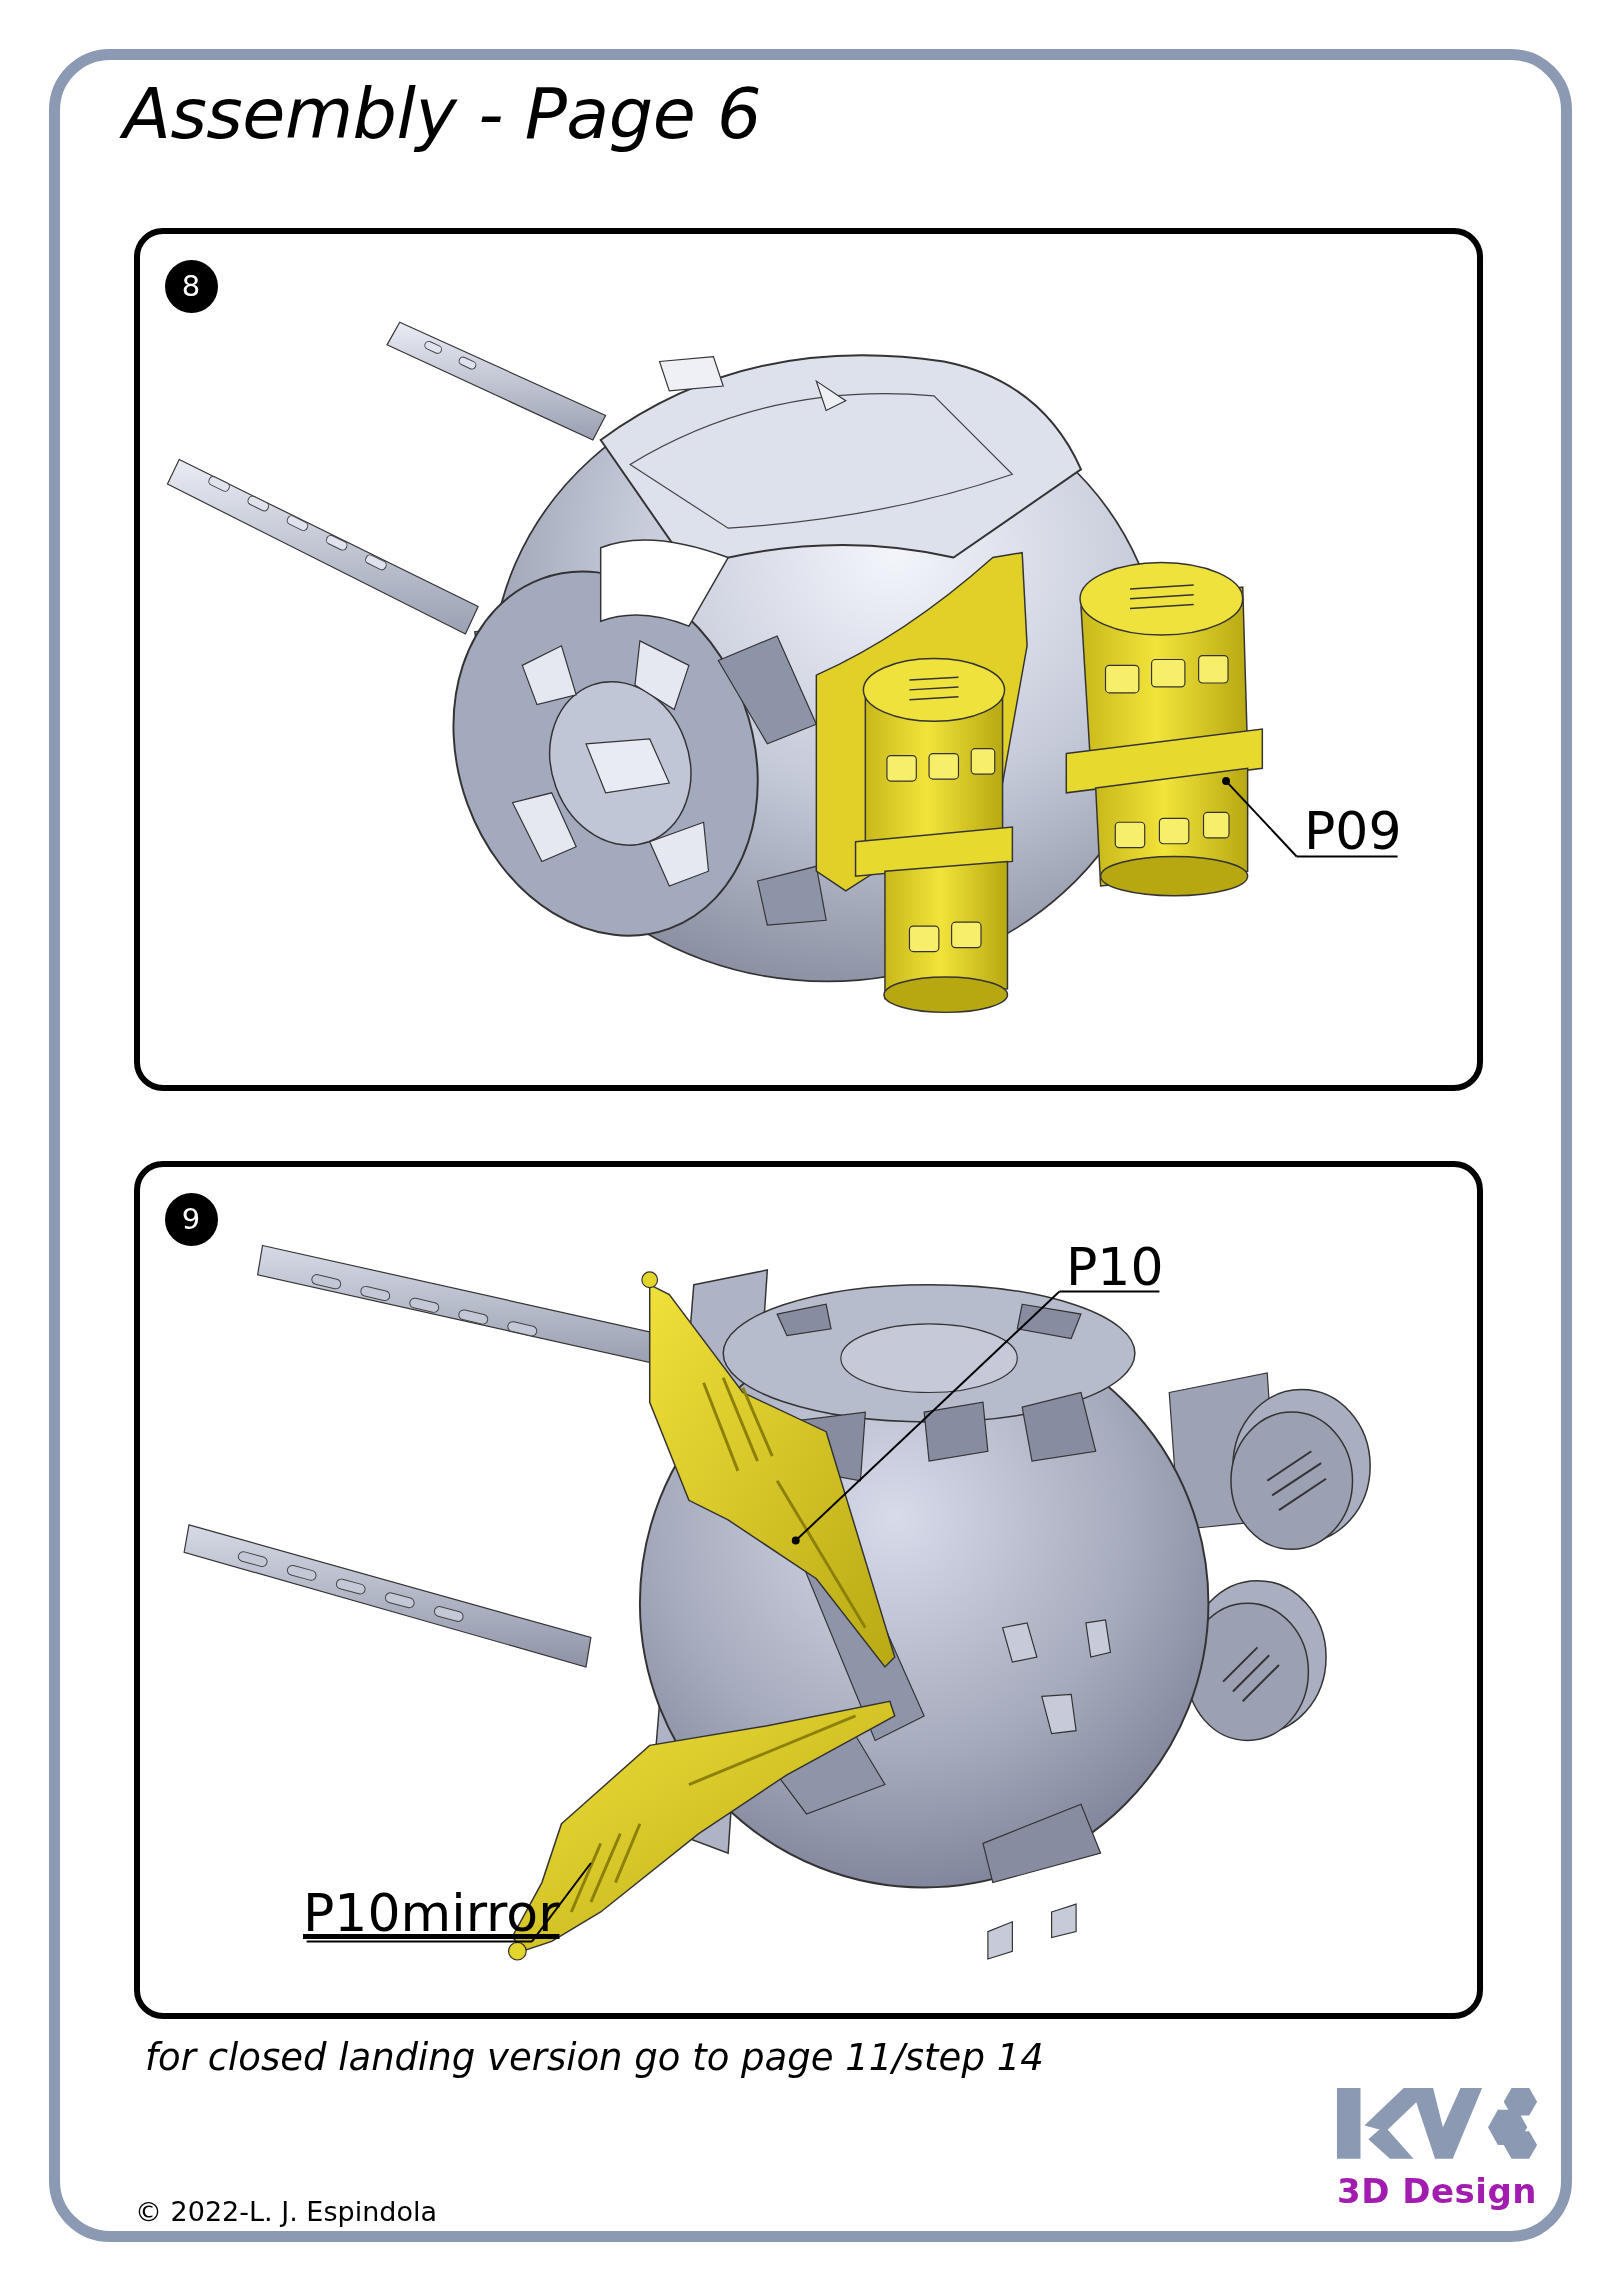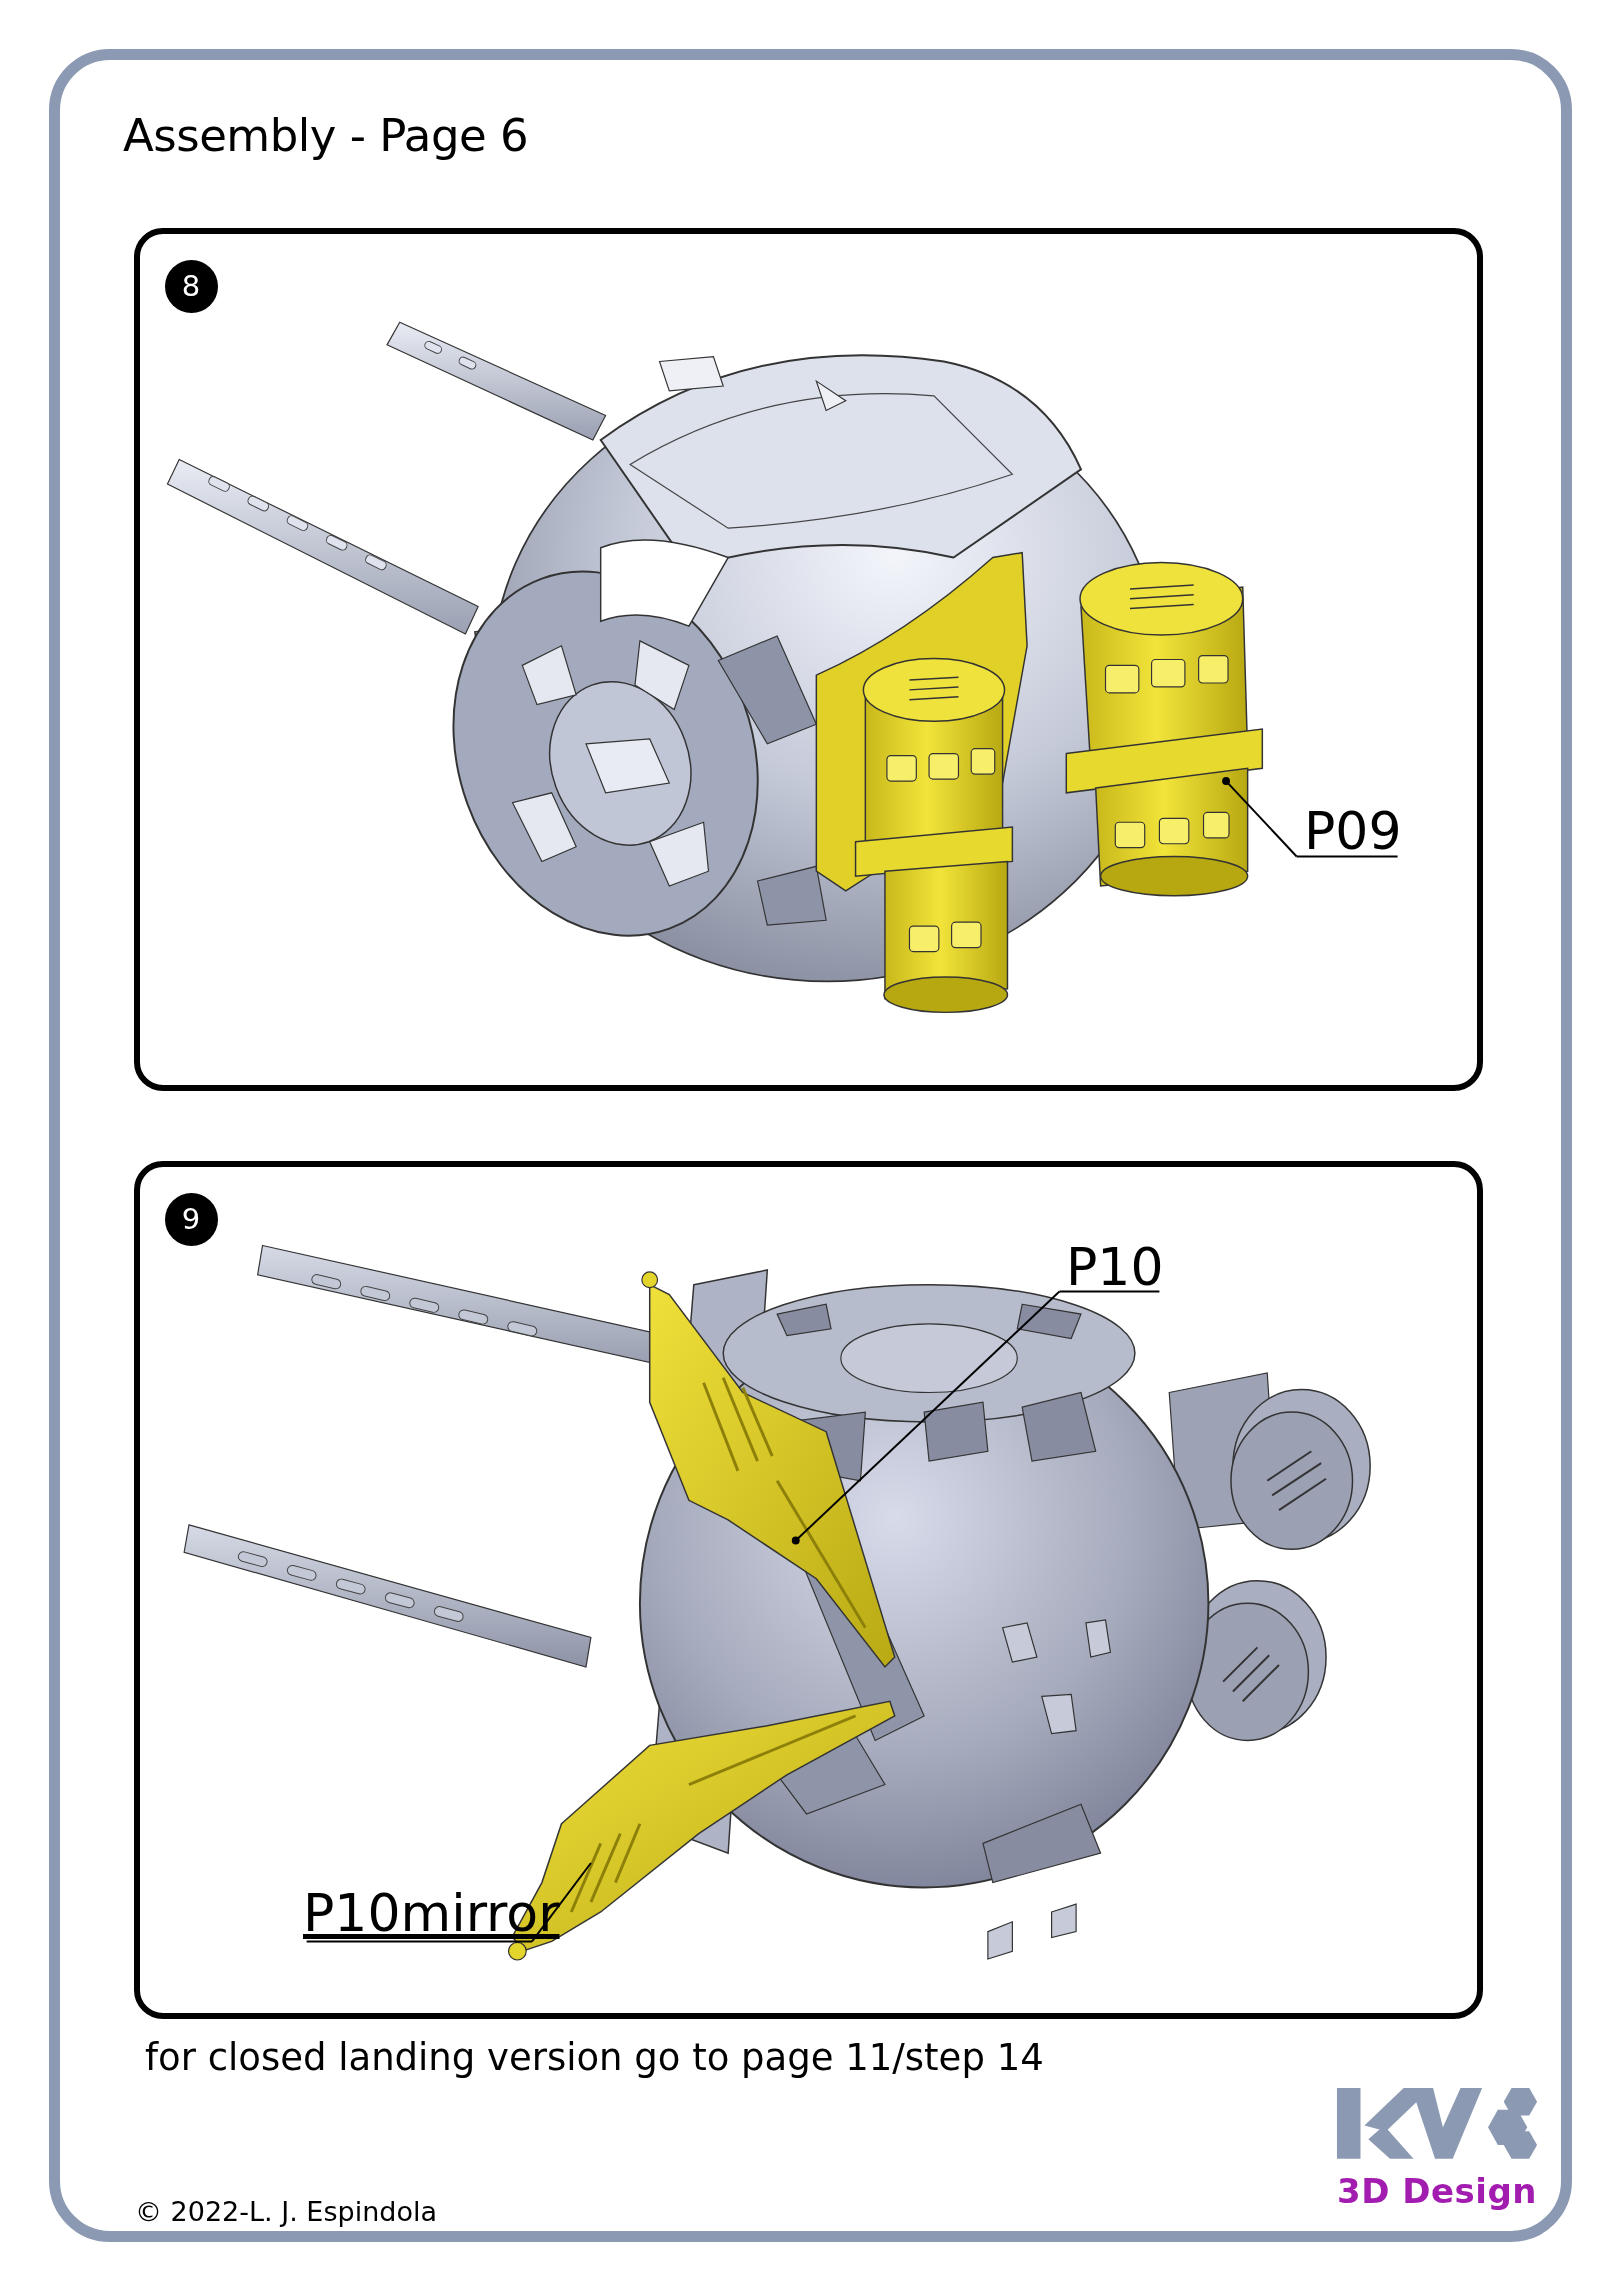--- a/index.html
+++ b/index.html
@@ -1,30 +1,30 @@
 <!DOCTYPE html>
 <html><head>
 <meta charset="utf-8">
 <style>
   html, body { margin: 0; padding: 0; background: #ffffff; }
   body { width: 1621px; height: 2293px; position: relative; overflow: hidden;
          font-family: "DejaVu Sans", sans-serif; color: #000; }
   .frame { position: absolute; left: 49px; top: 49px; width: 1501px; height: 2171px;
            border: 11.8px solid #8b9ab2; border-radius: 61px; }
-  .title { position: absolute; left: 123px; top: 99px; font-size: 45px; line-height: 74px;
-           letter-spacing: -0.5px; white-space: nowrap; }
+  .title { position: absolute; left: 123px; top: 77px; font-size: 70px; line-height: 74px;
+           letter-spacing: -0.5px; white-space: nowrap; font-style: italic; }
   .step-box { position: absolute; left: 134px; width: 1337px; border: 6.9px solid #000;
               border-radius: 29px; background: #fff; overflow: hidden; }
   #box1 { top: 228px; height: 851px; }
   #box2 { top: 1161px; height: 846px; }
   .step-num { position: absolute; left: 24.5px; top: 25.5px; width: 53px; height: 53px; border-radius: 50%;
               background: #000; color: #fff; font-size: 29px; line-height: 53px; text-align: center; }
   .art { position: absolute; left: 0; top: 0; }
   .callout { position: absolute; font-size: 52px; line-height: 53px; white-space: nowrap; }
-  .note { position: absolute; left: 145px; top: 2035px; font-size: 37px; line-height: 45px; white-space: nowrap; }
+  .note { position: absolute; left: 145px; top: 2035px; font-size: 37px; line-height: 45px; white-space: nowrap; font-style: italic; }
   .copyright { position: absolute; left: 135px; top: 2199px; font-size: 27px; line-height: 25.5px; white-space: nowrap; }
   .logo { position: absolute; left: 1335px; top: 2088px; width: 206px; height: 116px; }
   .logo-text { position: absolute; left: 1337px; top: 2172px; font-size: 34px; font-weight: bold;
                color: #a21caf; line-height: 39px; letter-spacing: 0.5px; white-space: nowrap; }
 </style>
 </head>
 <body>
 
 <div class="frame"></div>
 

